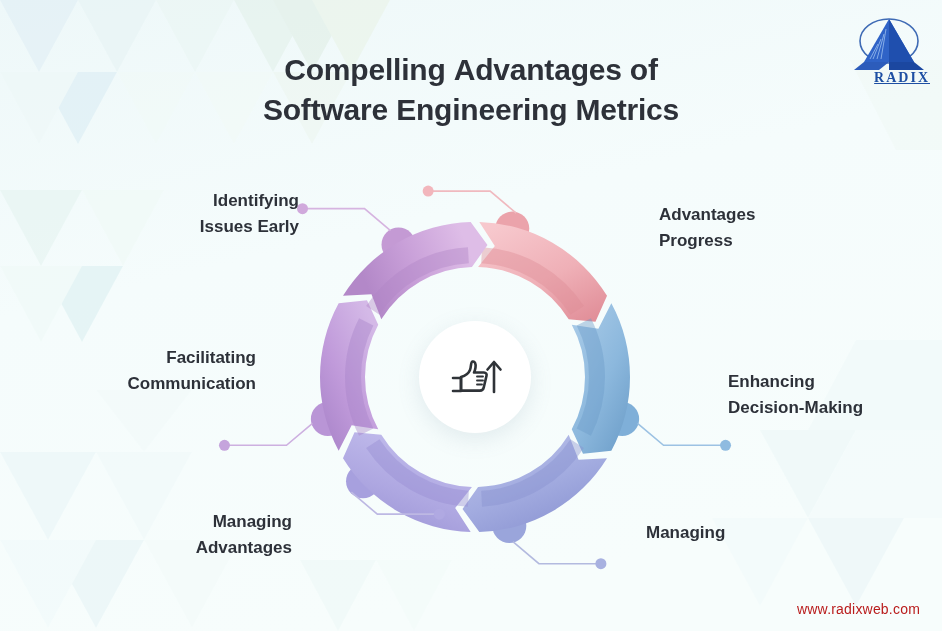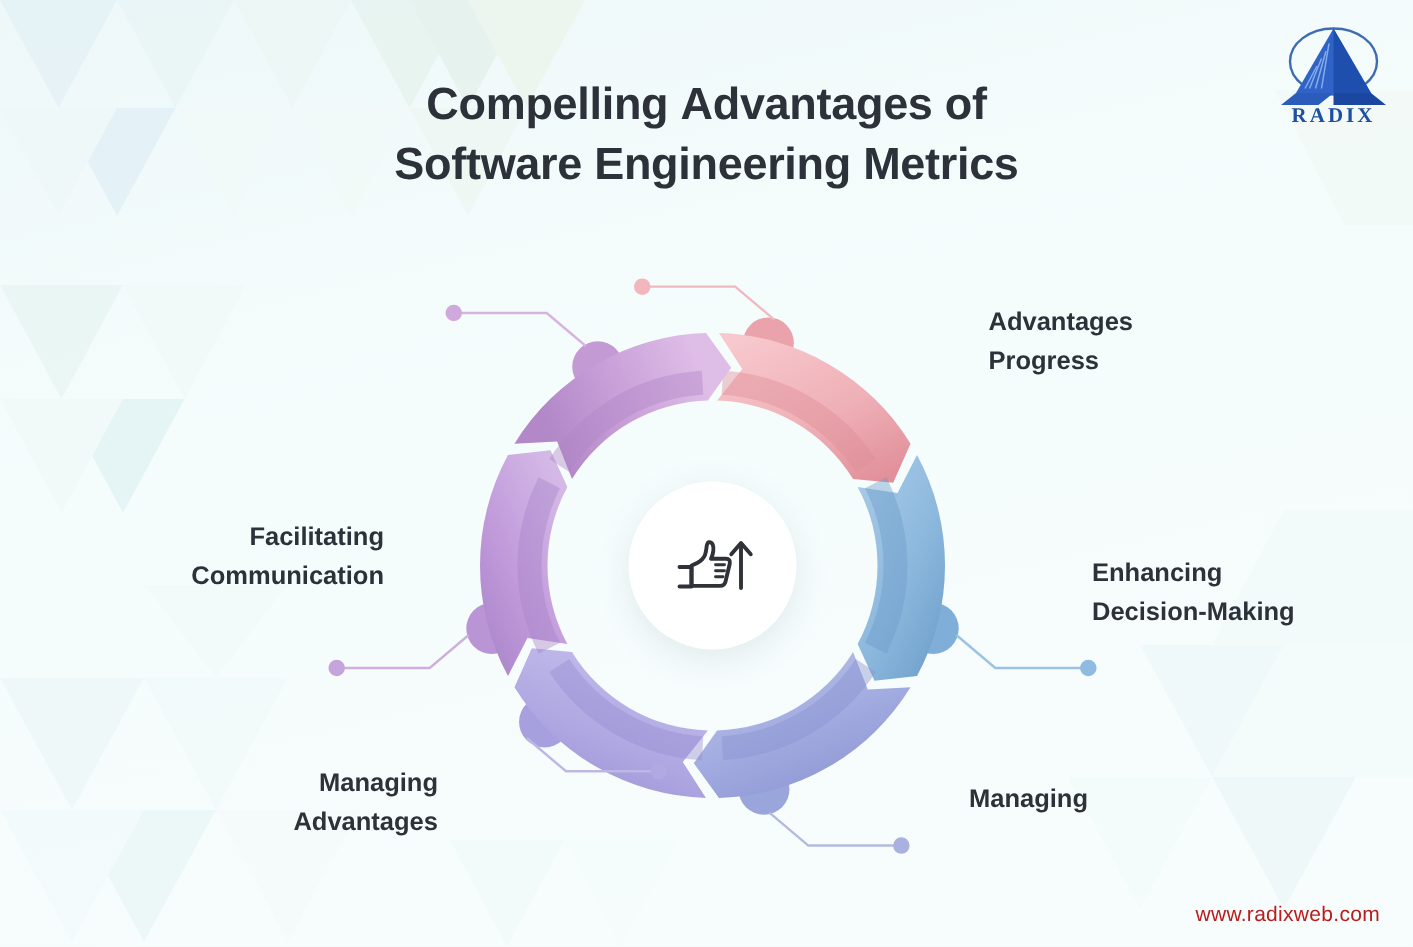--- a/index.html
+++ b/index.html
@@ -11,23 +11,24 @@
   }
   #canvas{position:absolute;inset:0;width:942px;height:631px;}
 
   .bg-svg{position:absolute;left:0;top:0;width:942px;height:631px;}
 
   
   .logo{
     position:absolute;left:848px;top:14px;width:82px;height:76px;
   }
   .logo-name{
-    position:absolute;left:0;top:56px;width:82px;text-align:center;
+    position:absolute;left:0;top:56px;width:82px;text-align:right;
     font-size:14px;font-weight:bold;letter-spacing:2px;color:#1e4fa3;
     font-family:"Liberation Serif", serif;
+    text-decoration:underline;
   }
 
   
   .title-wrap{
     position:absolute;left:0;top:50px;width:942px;text-align:center;
     pointer-events:none;
   }
   .title-line{
     display:block;
     font-size:30px;font-weight:bold;color:#2d3139;
@@ -232,20 +233,24 @@
           <path d="M6 27 L14 27 L14 40 L6 40"></path>
           <path d="M14 26 C14 26 21 24 23 19 C24.5 15 23.5 11 25.5 10.5 C28 10 29 13 28.5 16.5 C28.2 19 27 21.5 27 21.5 L37 21.5 C39 21.5 40 23 39.5 24.8 L36.8 36.2 C36.4 38.3 35 39.6 33 39.6 L14 39.6 Z"></path>
           <path d="M30 25.5 L36 25.5 M30 29.5 L36 29.5 M30 33.5 L35 33.5" stroke-width="1.9"></path>
           <path d="M47 41 L47 12"></path>
           <path d="M40.5 18.5 L47 11 L53.5 18.5"></path>
         </g>
       </svg>
     </div>
   </div>
 
+  <div class="lbl r" style="right:643px;top:188px;width:260px;">
+    <div>Identifying</div>
+    <div>Issues Early</div>
+  </div>
 
   <div class="lbl l" style="left:659px;top:202px;width:260px;">
     <div>Advantages</div>
     <div>Progress</div>
   </div>
 
   <div class="lbl l" style="left:728px;top:369px;width:240px;">
     <div>Enhancing</div>
     <div>Decision-Making</div>
   </div>

